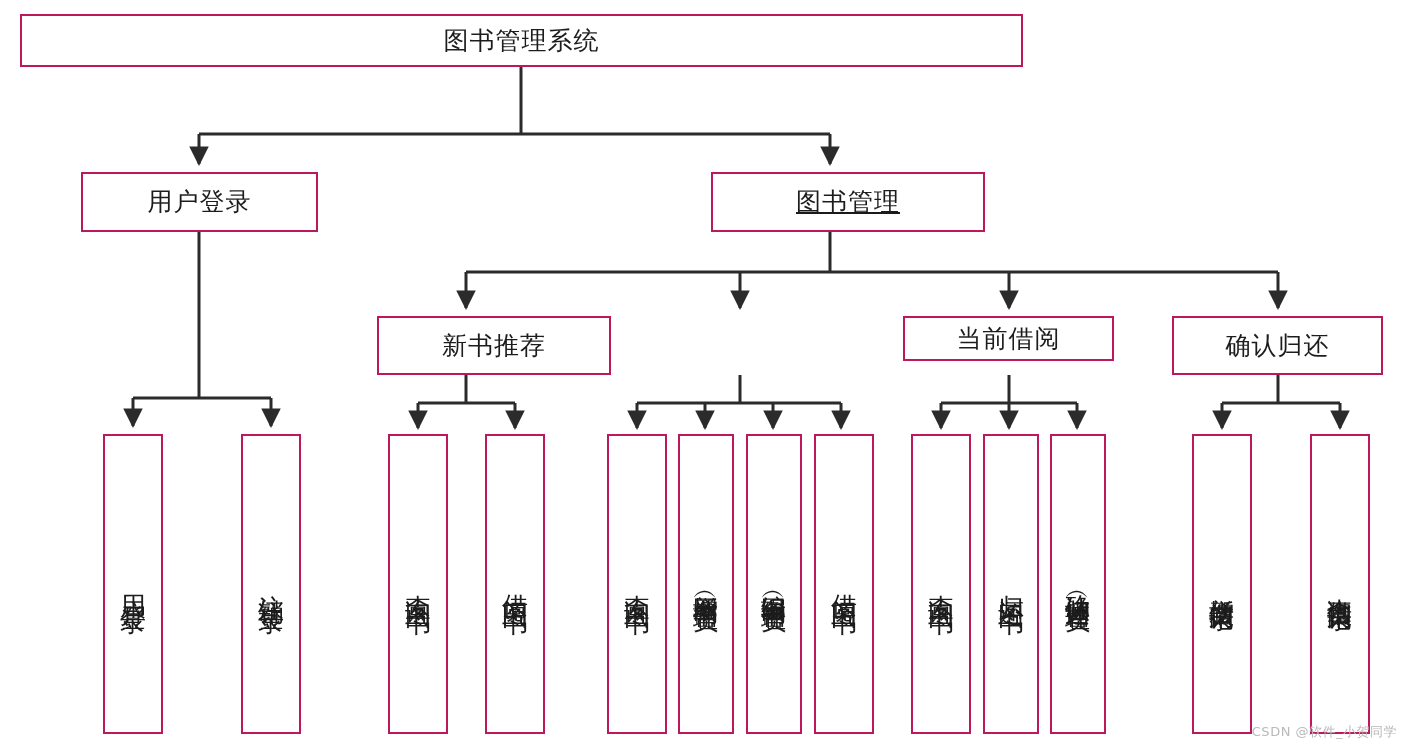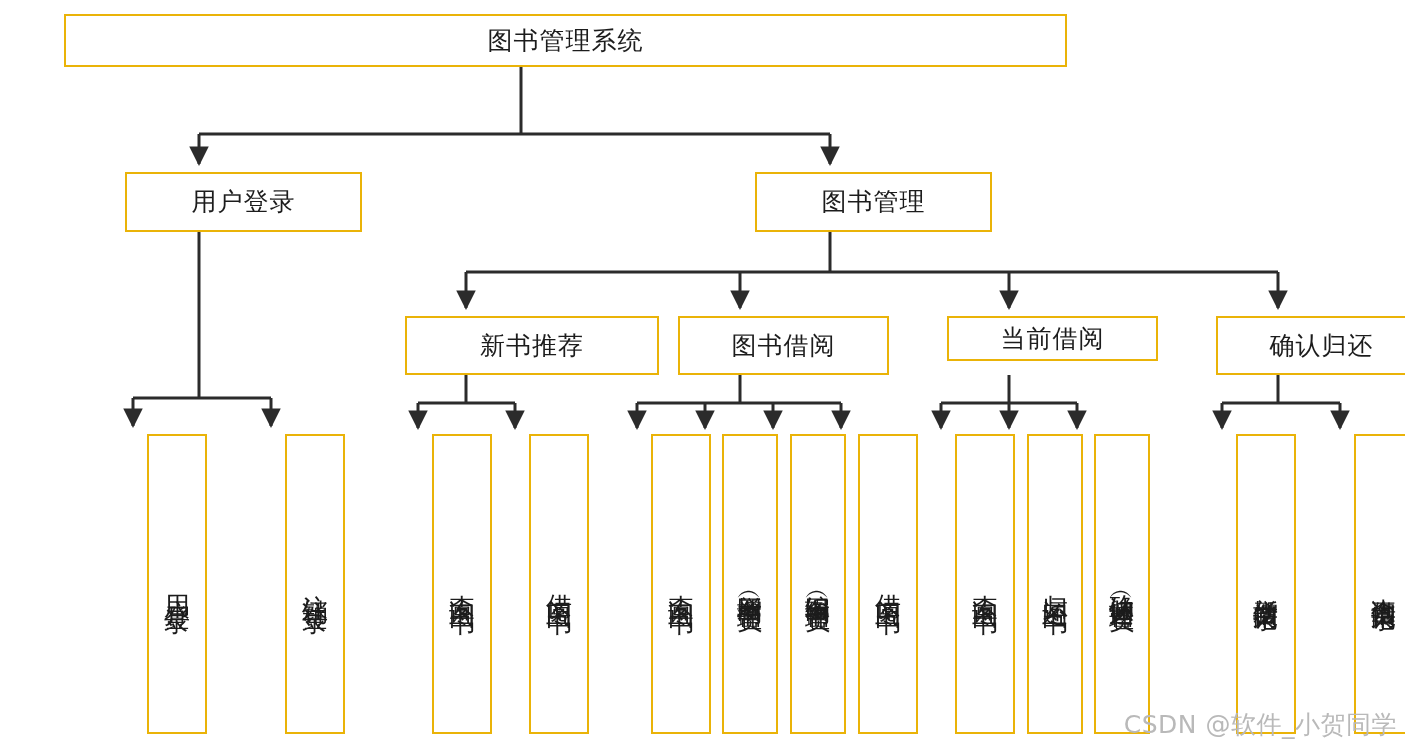--- a/index.html
+++ b/index.html
@@ -18,26 +18,25 @@
   #edge-layer{
     position:absolute;
     left:0;top:0;
     width:1405px;height:747px;
     pointer-events:none;
   }
   .node{
     position:absolute;
     box-sizing:border-box;
     background:#ffffff;
-    border:2px solid #eab308;
+    border:2px solid #be185d;
     display:flex;
     align-items:center;
     justify-content:center;
     z-index:3;
-    margin-left:44px;
   }
   .node-label{
     font-size:25px;
     line-height:1.18;
     letter-spacing:1px;
     color:#1c1c1c;
     white-space:nowrap;
     text-align:center;
   }
   
@@ -57,21 +56,21 @@
   }
   .node.vertical.tall .node-label{
     font-size:25px;
     letter-spacing:2px;
     max-height:285px;
   }
   #watermark{
     position:absolute;
     right:8px;
     bottom:6px;
-    font-size:25px;
+    font-size:13px;
     color:#b9b9b9;
     letter-spacing:0.5px;
     z-index:5;
     white-space:nowrap;
     font-family:"DejaVu Sans","Liberation Sans",sans-serif;
   }
 </style>
 </head>
 <body>
 
@@ -130,29 +129,26 @@
     </g>
   </svg>
 
   <div class="node" style="left:20px;top:14px;width:1003px;height:53px;">
     <span class="node-label">图书管理系统</span>
   </div>
 
   <div class="node" style="left:81px;top:172px;width:237px;height:60px;">
     <span class="node-label">用户登录</span>
   </div>
-  <div class="node" style="left:711px;top:172px;width:237px;height:60px;">
+  <div class="node" style="left:711px;top:172px;width:274px;height:60px;text-decoration:underline;">
     <span class="node-label">图书管理</span>
   </div>
 
-  <div class="node" style="left:361px;top:316px;width:254px;height:59px;font-family:Liberation Serif, serif;">
+  <div class="node" style="left:377px;top:316px;width:234px;height:59px;font-family:Liberation Serif, serif;">
     <span class="node-label">新书推荐</span>
-  </div>
-  <div class="node" style="left:634px;top:316px;width:211px;height:59px;">
-    <span class="node-label">图书借阅</span>
   </div>
   <div class="node" style="left:903px;top:316px;width:211px;height:45px;">
     <span class="node-label">当前借阅</span>
   </div>
   <div class="node" style="left:1172px;top:316px;width:211px;height:59px;">
     <span class="node-label">确认归还</span>
   </div>
 
   <div class="node vertical" style="left:103px;top:434px;width:60px;height:300px;">
     <span class="node-label">用户登录</span>

